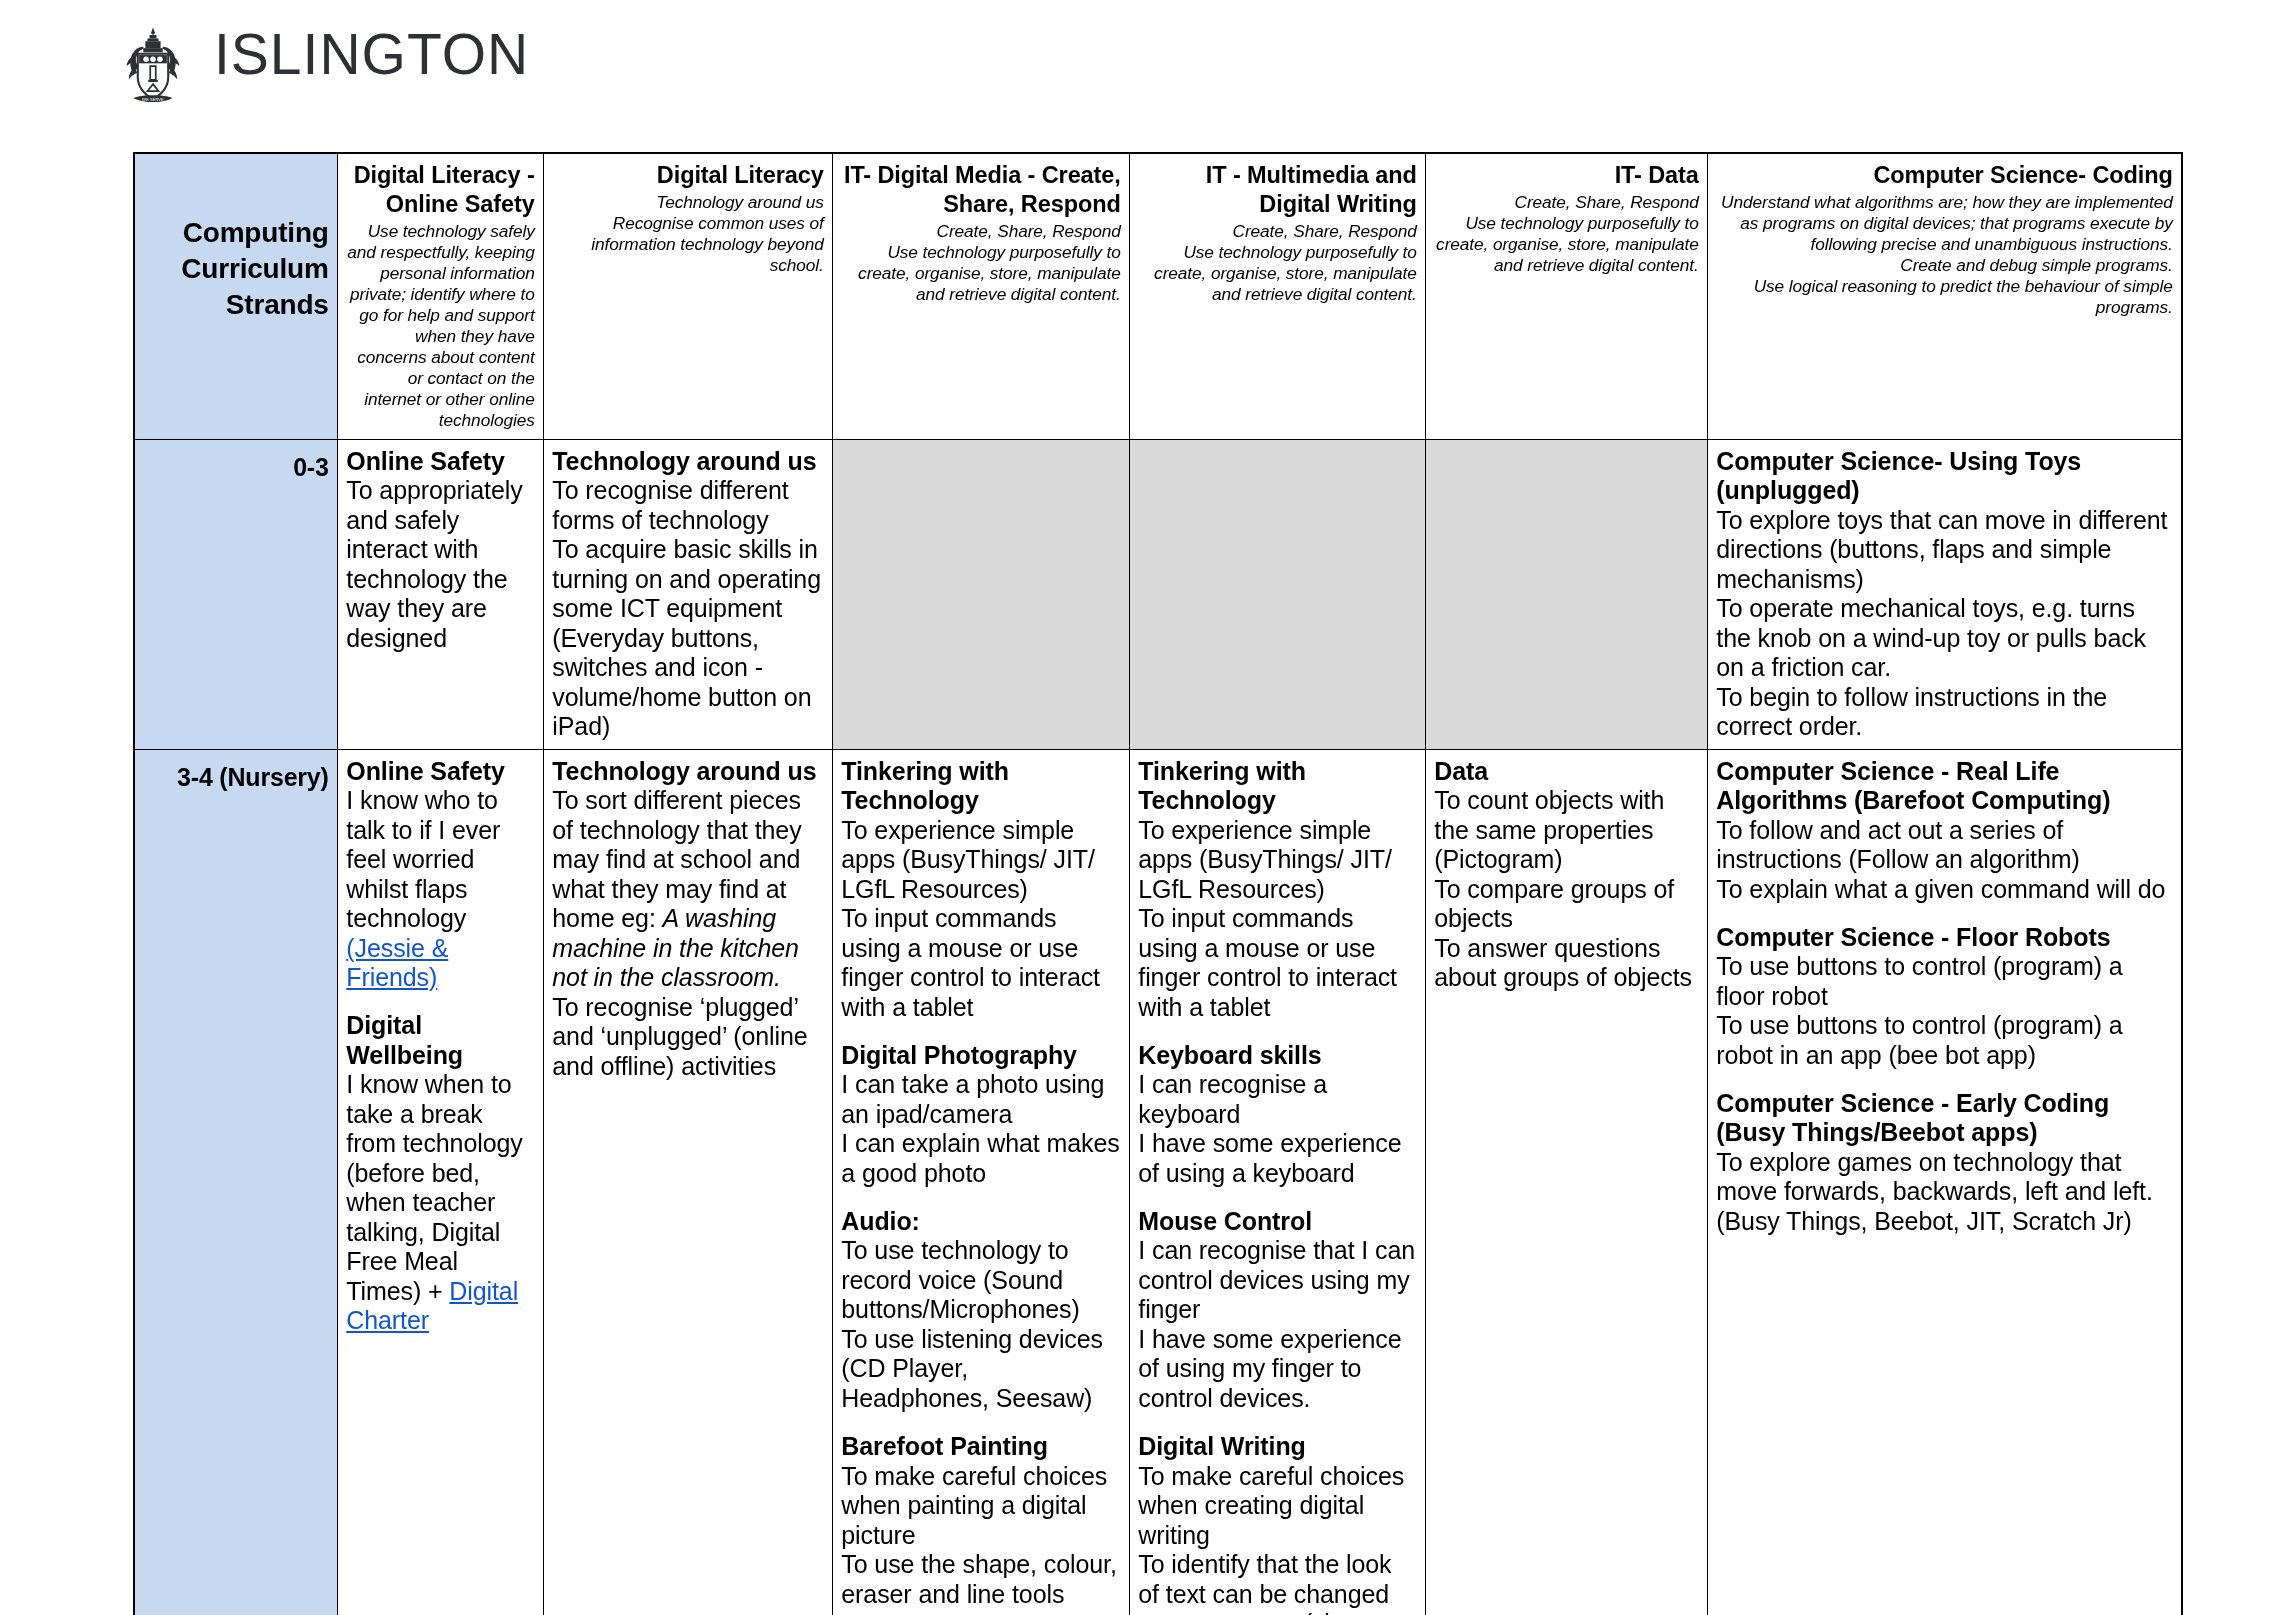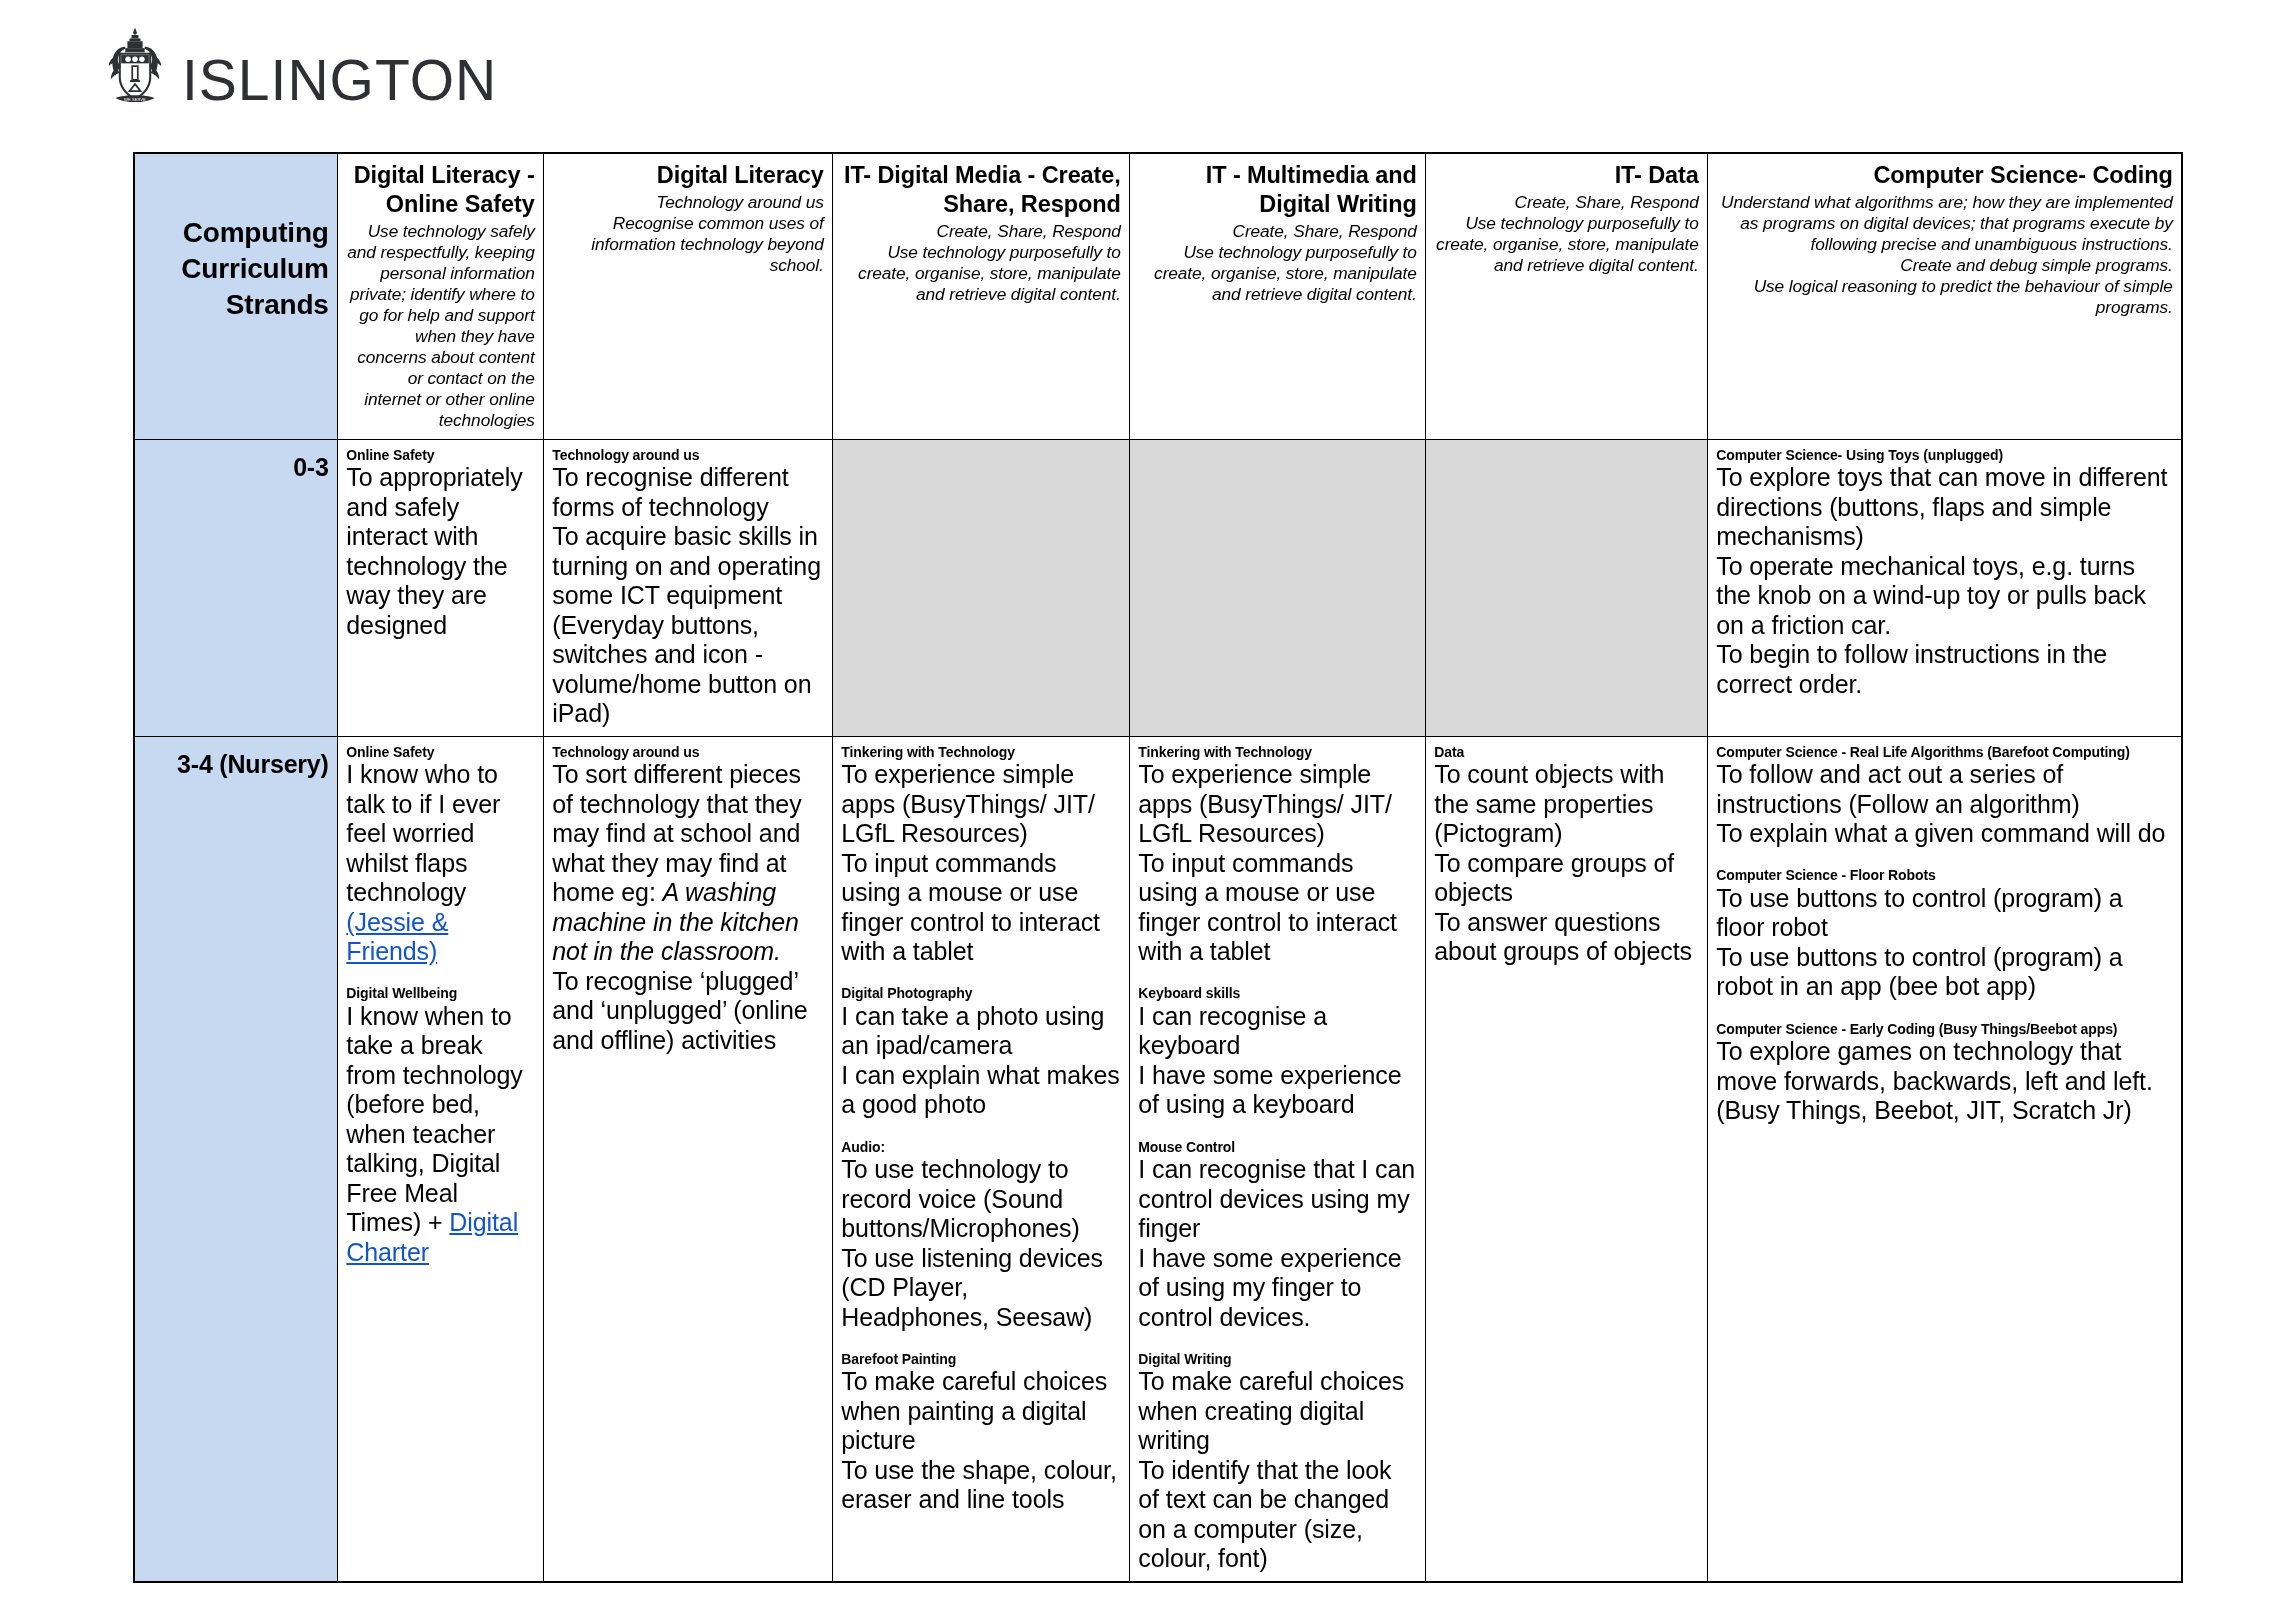--- a/index.html
+++ b/index.html
@@ -19,25 +19,25 @@
     position: relative;
     width: 2284px;
     height: 1616px;
     box-sizing: border-box;
     background: #fff;
   }
 
   
   .logo-block {
     position: absolute;
-    left: 99px;
+    left: 117px;
     top: 26px;
     display: flex;
-    align-items: flex-end;
-    gap: 11px;
+    align-items: flex-start;
+    gap: 25px;
   }
   .crest {
     width: 72px;
     height: 83px;
     flex: none;
   }
   .logo-word {
     font-family: "Liberation Sans", sans-serif;
     font-size: 57px;
     font-weight: 400;
@@ -113,21 +113,21 @@
     font-weight: bold;
     line-height: 1.2;
     text-align: right;
     margin: 5.5px 0 0 0;
     letter-spacing: -0.2px;
   }
 
   .sub { margin: 0 0 0 0; }
   .sub + .sub { margin-top: 18.7px; }
   .sub-title {
-    font-size: 14px;
+    font-size: 25px;
     font-weight: bold;
     line-height: 1.18;
     margin: 0;
     letter-spacing: -0.1px;
   }
   .sub-body {
     font-size: 25px;
     font-weight: normal;
     line-height: 1.18;
     margin: 0;

